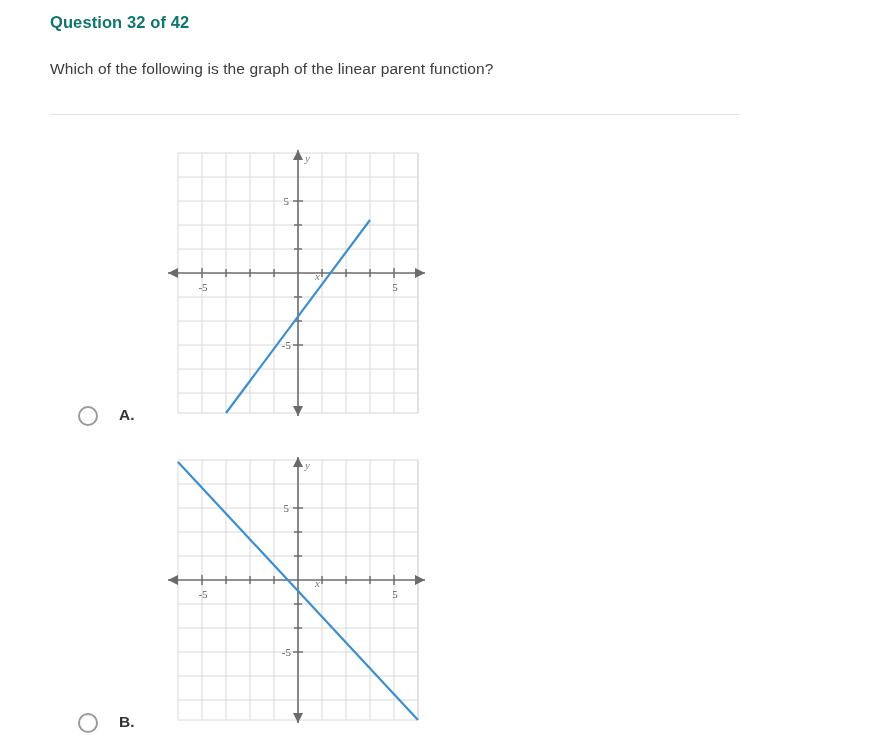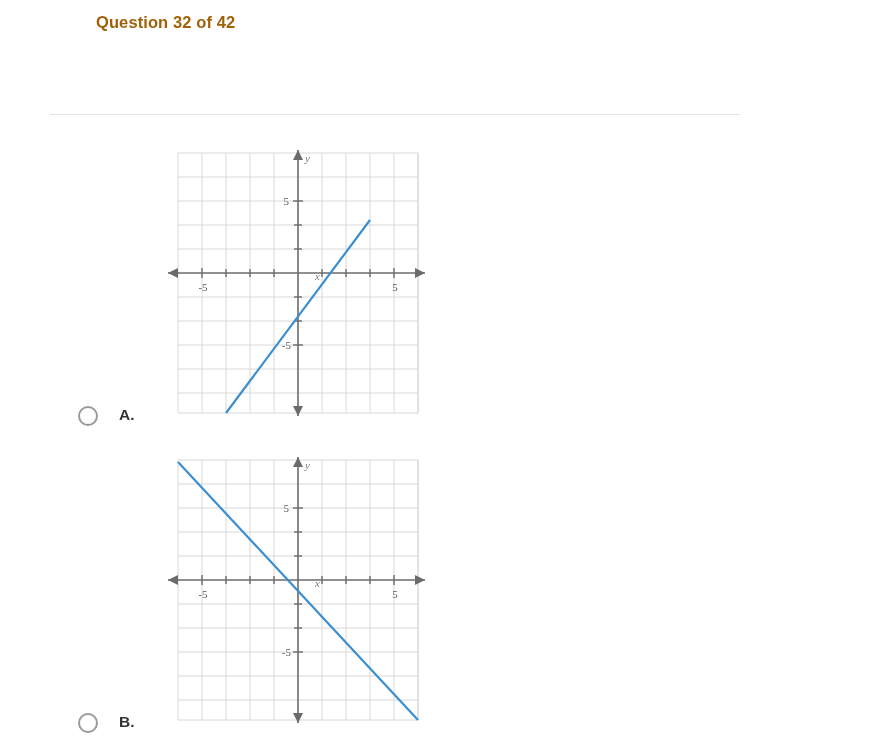--- a/index.html
+++ b/index.html
@@ -19,23 +19,22 @@
     position: relative;
     width: 892px;
     height: 749px;
   }
   .question-title {
     position: absolute;
     left: 50px;
     top: 13px;
     font-size: 16.5px;
     font-weight: bold;
-    color: #a16207;
+    color: #0f766e;
     letter-spacing: 0.1px;
-    margin-left: 46px;
   }
   .question-text {
     position: absolute;
     left: 50px;
     top: 60px;
     font-size: 15.5px;
     color: #3c3c3c;
     letter-spacing: 0.1px;
   }
   .divider {
@@ -89,20 +88,21 @@
   .graph-holder svg {
     display: block;
   }
 </style>
 </head>
 <body>
 
 <div class="page">
 
   <div class="question-title">Question 32 of 42</div>
+  <div class="question-text">Which of the following is the graph of the linear parent function?</div>
   <div class="divider"></div>
 
   <div class="answer-block answer-a">
     <div class="radio radio-a"></div>
     <div class="option-letter letter-a">A.</div>
     <div class="graph-holder">
       <svg width="270" height="270" viewBox="0 0 270 270">
 
         <g stroke="#d8d8d8" stroke-width="1">
           <line x1="15" y1="5" x2="15" y2="265"></line>

